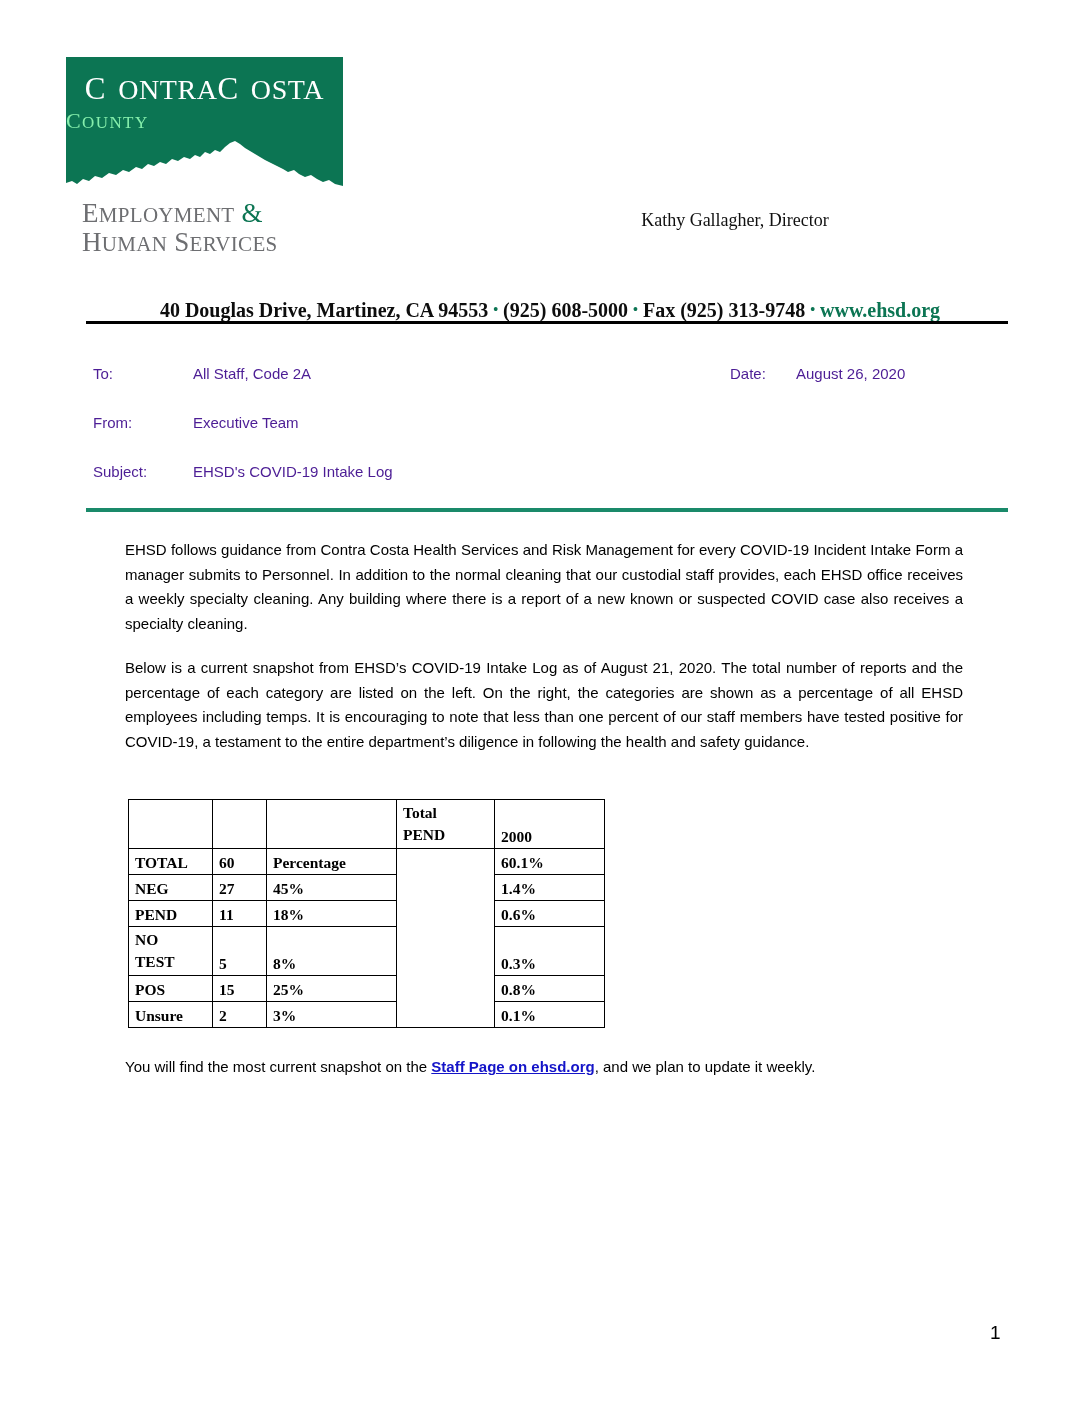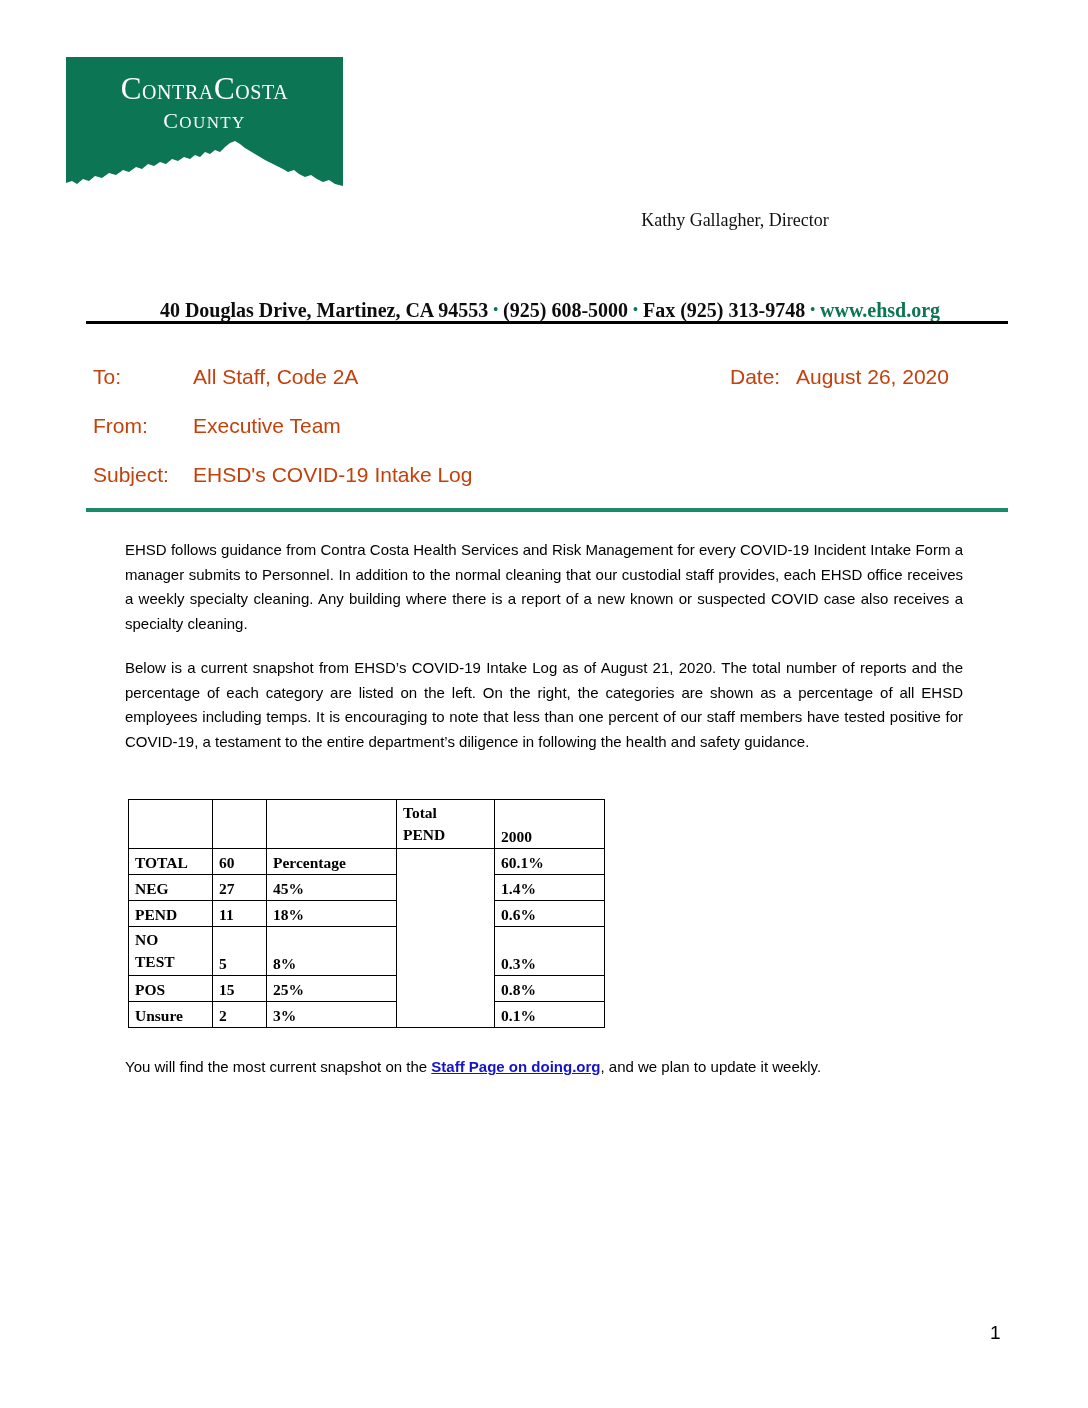--- a/index.html
+++ b/index.html
@@ -42,31 +42,30 @@
     right: 0;
     top: 16px;
     text-align: center;
     font-family: "Liberation Serif", serif;
     font-size: 31px;
     letter-spacing: 0.6px;
     color: #ffffff;
     line-height: 1;
     white-space: nowrap;
   }
-  .logo-county-name .sc { font-size: 20px; }
+  .logo-county-name .sc { font-size: 28px; margin-left: 12px; }
   .logo-county-word {
     position: absolute;
     left: 0;
     right: 0;
     top: 53px;
-    text-align: center;
     font-family: "Liberation Serif", serif;
     font-size: 22px;
     letter-spacing: 1.4px;
-    color: #ffffff;
+    color: #86efac;
     line-height: 1;
   }
   .logo-county-word .sc { font-size: 17px; }
   .ridge {
     position: absolute;
     left: 0;
     bottom: 0;
     width: 277px;
     height: 55px;
     display: block;
@@ -142,22 +141,22 @@
   
   .meta {
     position: absolute;
     left: 93px;
     top: 365px;
     width: 900px;
   }
   .meta-row {
     position: relative;
     height: 49px;
-    font-size: 21px;
-    color: #c2410c;
+    font-size: 15px;
+    color: #4c1d95;
   }
   .meta-label {
     position: absolute;
     left: 0;
     top: 0;
   }
   .meta-value {
     position: absolute;
     left: 100px;
     top: 0;
@@ -265,20 +264,24 @@
       </div>
       <svg class="ridge" viewBox="0 0 277 55" preserveAspectRatio="none">
         <path fill="#ffffff" d="M0,55 L0,45 L6,43 L11,46 L17,41 L23,43 L29,38 L36,40 L43,35
           L50,37 L57,32 L63,34 L70,29 L76,31 L82,26 L88,28 L94,24 L100,26 L106,21
           L112,23 L118,19 L124,21 L129,17 L134,19 L139,14 L144,16 L149,12 L154,14
           L159,9 L164,5 L169,3 L174,6 L179,10 L184,13 L189,16 L194,19 L199,22
           L205,25 L211,28 L217,31 L222,34 L228,32 L233,36 L239,39 L245,37 L251,41
           L257,44 L263,42 L269,46 L277,48 L277,55 Z"></path>
       </svg>
     </div>
+    <div class="logo-dept">
+      <span class="l1">E<span class="sc">MPLOYMENT</span> <span class="amp">&amp;</span></span>
+      <span class="l2">H<span class="sc">UMAN</span>&nbsp;S<span class="sc">ERVICES</span></span>
+    </div>
   </div>
 
   <div class="memo-director">Kathy Gallagher, Director</div>
 
   <div class="address-line">
     <span>40 Douglas Drive, Martinez, CA 94553</span><span class="sep">•</span><span>(925) 608-5000</span><span class="sep">•</span><span>Fax (925) 313-9748</span><span class="sep">•</span><span class="web">www.ehsd.org</span>
   </div>
   <div class="rule-black"></div>
 
   <div class="meta">
@@ -363,18 +366,18 @@
           <td class="c-label">Unsure</td>
           <td class="c-count">2</td>
           <td class="c-pct">3%</td>
           <td class="c-right">0.1%</td>
         </tr>
       </tbody>
     </table>
   </div>
 
   <div class="body-wrap" style="top:1055px;">
-    <p class="para noj"><span>You will find the most current snapshot on the </span><a href="#" class="inline-link">Staff Page on doing.org</a><span>, and we plan to update it weekly.</span></p>
+    <p class="para noj"><span>You will find the most current snapshot on the </span><a href="#" class="inline-link">Staff Page on ehsd.org</a><span>, and we plan to update it weekly.</span></p>
   </div>
 
   <div class="page-num">1</div>
 
 </div>
 
 </body></html>

